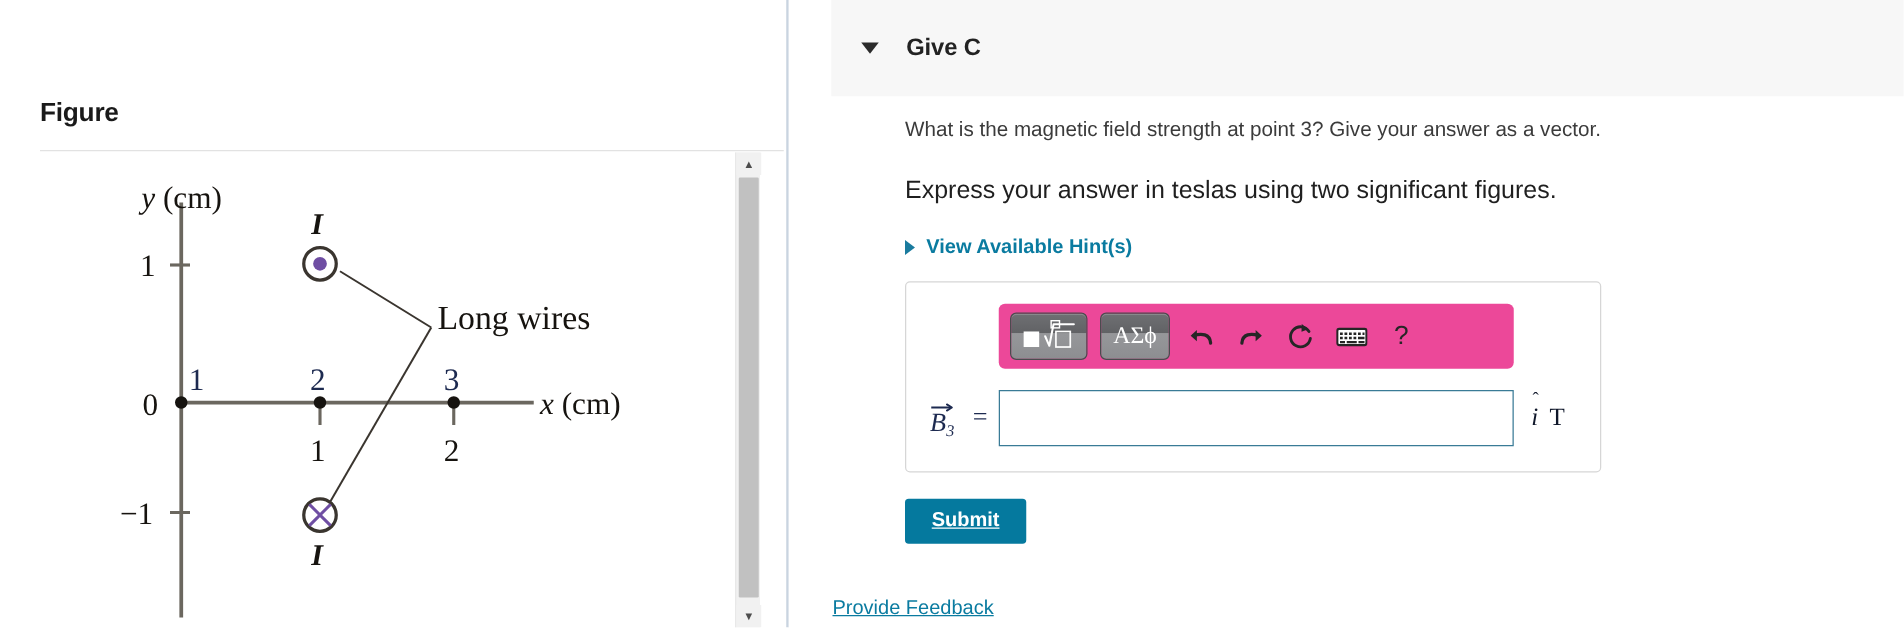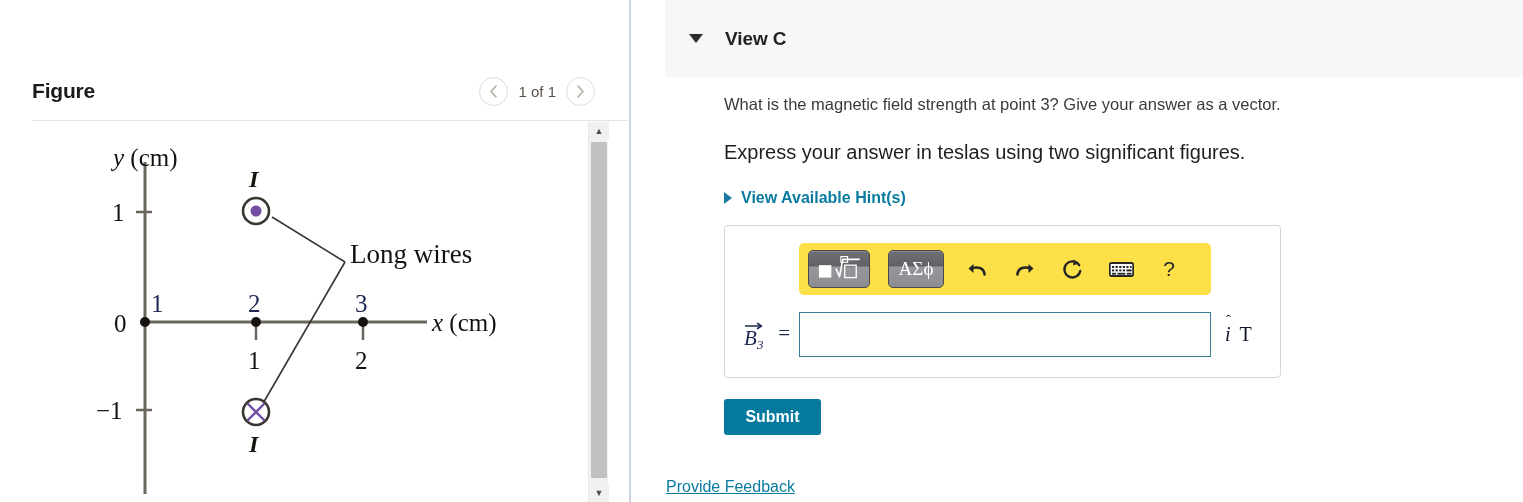--- a/index.html
+++ b/index.html
@@ -114,22 +114,22 @@
   }
 
   
   #answer-box {
     margin-top: 18px; width: 557px; height: 153px;
     border: 1px solid #d6d6d6; border-radius: 4px; background: #fff;
     position: relative;
   }
   #answer-toolbar {
     position: absolute; left: 74px; top: 17px; width: 412px; height: 52px;
-    background: #fde047; border-radius: 5px;
-    display: flex; align-items: center; gap: 18px; padding-left: 9px;
+    background: #ec4899; border-radius: 5px;
+    display: flex; align-items: center; gap: 10px; padding-left: 9px;
   }
   .tb-gray-btn {
     height: 38px; border-radius: 5px;
     background: linear-gradient(180deg,#6f7073 0%,#616265 42%,#96979a 44%,#8d8e91 100%);
     border: 1px solid #4a4b4e;
     display: flex; align-items: center; justify-content: center;
     color: #fff; cursor: pointer; padding: 0 8px;
     box-shadow: inset 0 1px 0 rgba(255,255,255,0.18);
   }
   #tb-math-btn { width: 62px; }
@@ -167,51 +167,38 @@
     content: "\02C6"; position: absolute; left: 1px; top: -11px;
     font-style: normal; font-size: 15px;
   }
   #answer-unit .tesla { font-style: normal; margin-left: 7px; }
 
   #submit-button {
     margin-top: 21px; width: 97px; height: 36px;
     background: #05799e; color: #fff; border: none; border-radius: 3px;
     font-size: 16px; font-weight: bold; cursor: pointer;
     font-family: "Liberation Sans", sans-serif;
-    display: flex; align-items: center; justify-content: center;
+    display: flex; align-items: center; justify-content: center; text-decoration: underline;
   }
   #provide-feedback {
     position: absolute; left: 35px; top: 478px;
     font-size: 16px; color: #0a7ba0; text-decoration: underline;
     cursor: pointer;
   }
 </style>
 </head>
 <body>
 
 <div id="page">
 
   <div id="figure-panel">
 
     <div id="figure-header">
       <div id="figure-title">Figure</div>
 
-      <div id="figure-pager">
-        <div class="pager-btn">
-          <svg width="9" height="13" viewBox="0 0 9 13" aria-hidden="true">
-            <path d="M7 1 L2 6.5 L7 12" fill="none" stroke="#b5aea4" stroke-width="1.6" stroke-linecap="round" stroke-linejoin="round"></path>
-          </svg>
-        </div>
-        <div id="pager-label">1 of 1</div>
-        <div class="pager-btn">
-          <svg width="9" height="13" viewBox="0 0 9 13" aria-hidden="true">
-            <path d="M2 1 L7 6.5 L2 12" fill="none" stroke="#b5aea4" stroke-width="1.6" stroke-linecap="round" stroke-linejoin="round"></path>
-          </svg>
-        </div>
-      </div>
     </div>
 
     <div id="figure-hr"></div>
 
     <div id="figure-canvas-wrap">
       <svg width="556" height="380" viewBox="0 0 556 380">
 
         <line x1="113" y1="40" x2="113" y2="372" stroke="#6b675f" stroke-width="3"></line>
 
         <line x1="113" y1="200" x2="395" y2="200" stroke="#6b675f" stroke-width="3"></line>
@@ -276,21 +263,21 @@
       </div>
     </div>
   </div>
 
   <div id="figure-divider-v"></div>
 
   <div id="part-panel">
 
     <div id="part-header">
       <div id="part-toggle-icon"></div>
-      <div id="part-title">View C</div>
+      <div id="part-title">Give C</div>
     </div>
 
     <div id="part-body">
 
       <p id="question-text">What is the magnetic field strength at point 3? Give your answer as a vector.</p>
 
       <p id="express-text">Express your answer in teslas using two significant figures.</p>
 
       <div id="hints-row">
         <div id="hints-caret"></div>

